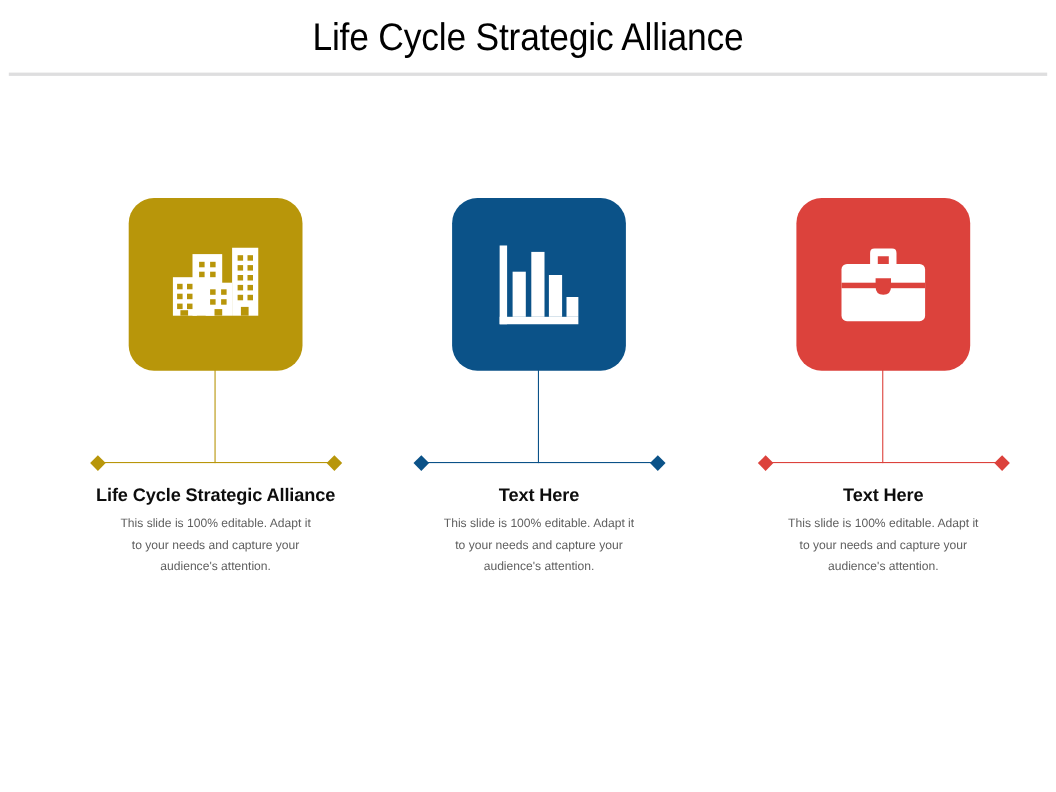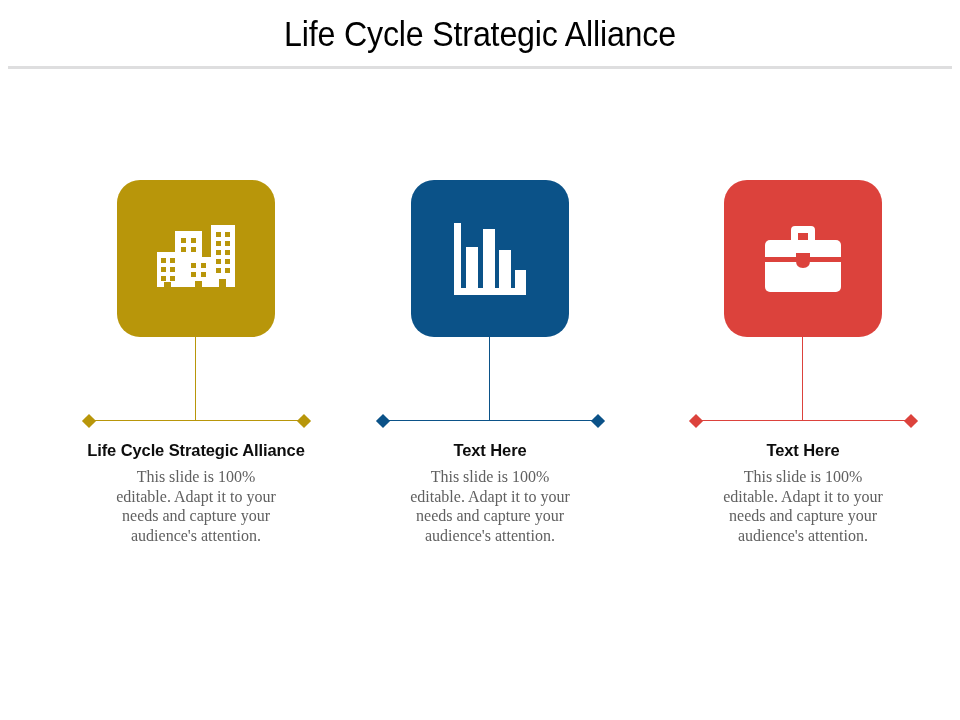--- a/index.html
+++ b/index.html
@@ -137,22 +137,22 @@
     font-family: "Liberation Sans", sans-serif;
     font-size: 16.5px;
     font-weight: bold;
     color: #0d0d0d;
     letter-spacing: -0.1px;
     line-height: 20px;
     margin: 0 0 7px 0;
     white-space: nowrap;
   }
   .item-body {
-    font-family: Liberation Serif, serif;
-    font-size: 16px;
+    font-family: Liberation Sans, sans-serif;
+    font-size: 11px;
     font-weight: 400;
     color: #606060;
     line-height: 19.5px;
     margin: 0 auto;
     width: 176px;
   }
 </style>
 </head>
 <body>
 

